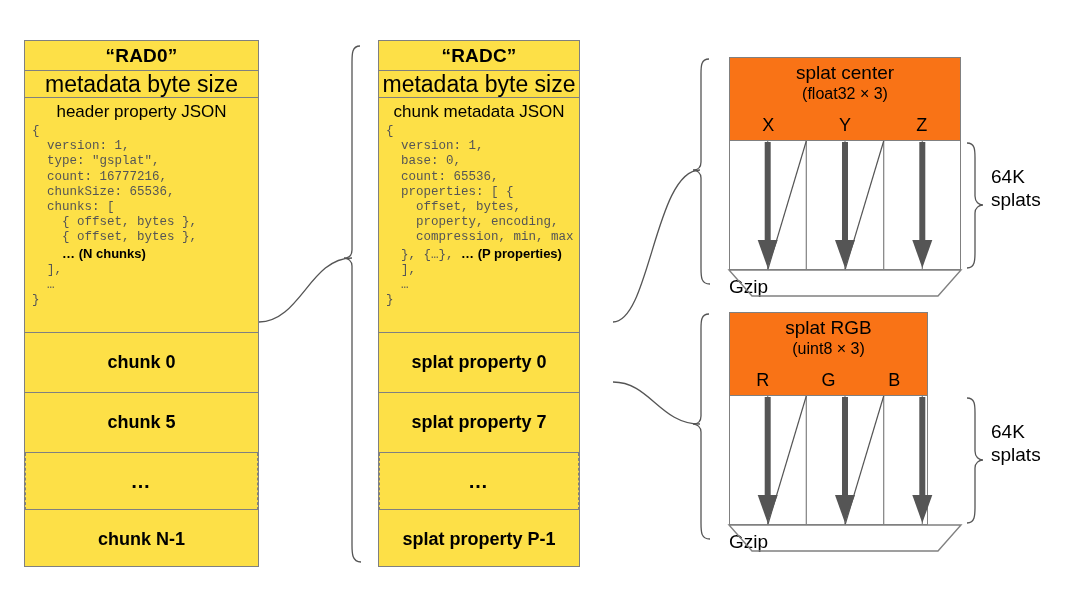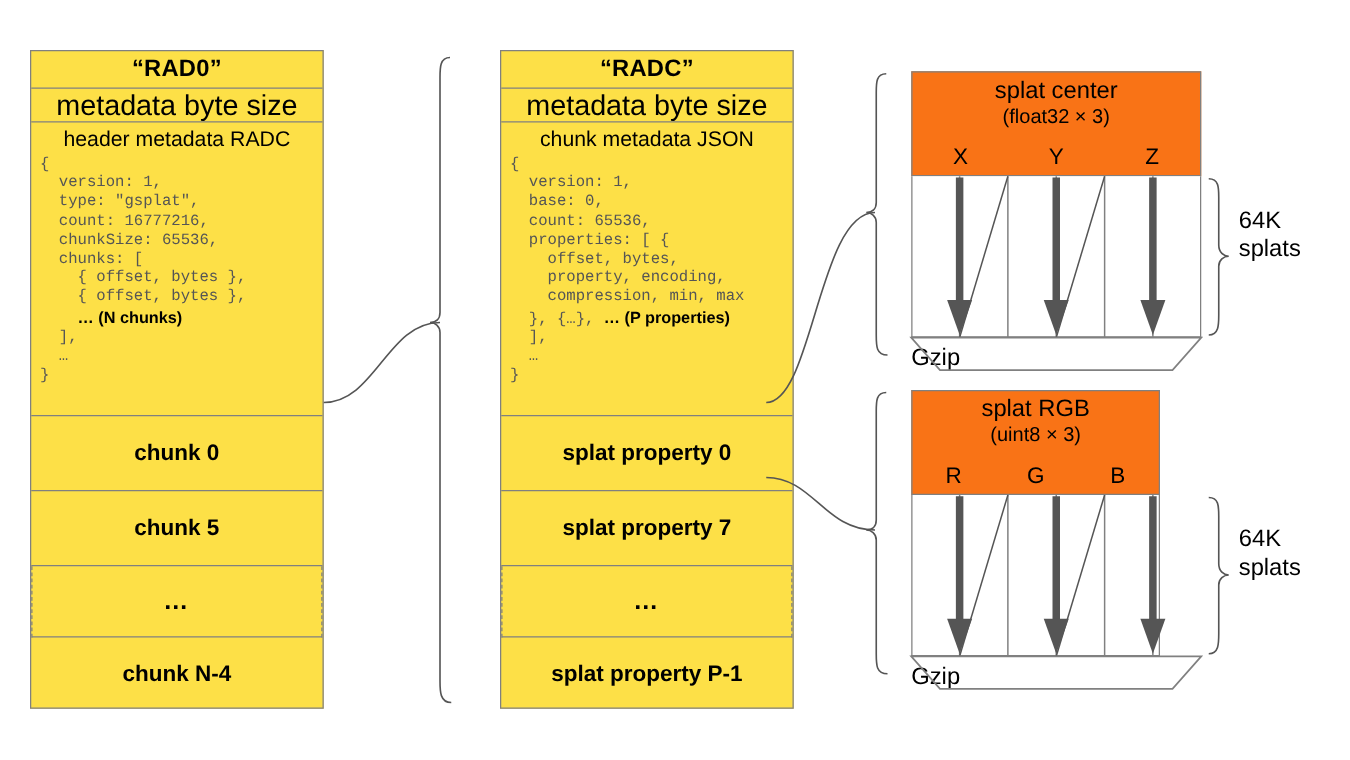--- a/index.html
+++ b/index.html
@@ -61,21 +61,21 @@
 
     <div class="row btm title-row" style="top:0;height:30px;">
       <span>“RAD0”</span>
     </div>
 
     <div class="row btm sub-row" style="top:30px;height:27px;">
       <span>metadata byte size</span>
     </div>
 
     <div class="jsonbox" style="top:57px;height:235px;">
-      <div class="jsonhead">header metadata RADC</div>
+      <div class="jsonhead">header property JSON</div>
       <pre class="code">{
   version: 1,
   type: "gsplat",
   count: 16777216,
   chunkSize: 65536,
   chunks: [
     { offset, bytes },
     { offset, bytes },
     <span class="sm">… (<b>N</b> chunks)</span>
   ],
@@ -86,25 +86,25 @@
     <div class="row btm chunk-row" style="top:292px;height:60px;">
       <span>chunk 0</span>
     </div>
     <div class="row btm chunk-row" style="top:352px;height:60px;">
       <span>chunk 5</span>
     </div>
     <div class="row btm chunk-row dots-row" style="top:412px;height:57px;">
       <span>…</span>
     </div>
     <div class="row chunk-row" style="top:469px;height:58px;">
-      <span>chunk N-4</span>
-    </div>
-  </div>
-
-  <div class="col" id="col2" style="left:400px;top:40px;width:235px;height:527px;">
+      <span>chunk N-1</span>
+    </div>
+  </div>
+
+  <div class="col" id="col2" style="left:378px;top:40px;width:202px;height:527px;">
 
     <div class="row btm title-row" style="top:0;height:30px;">
       <span>“RADC”</span>
     </div>
 
     <div class="row btm sub-row" style="top:30px;height:27px;">
       <span>metadata byte size</span>
     </div>
 
     <div class="jsonbox" style="top:57px;height:235px;">

